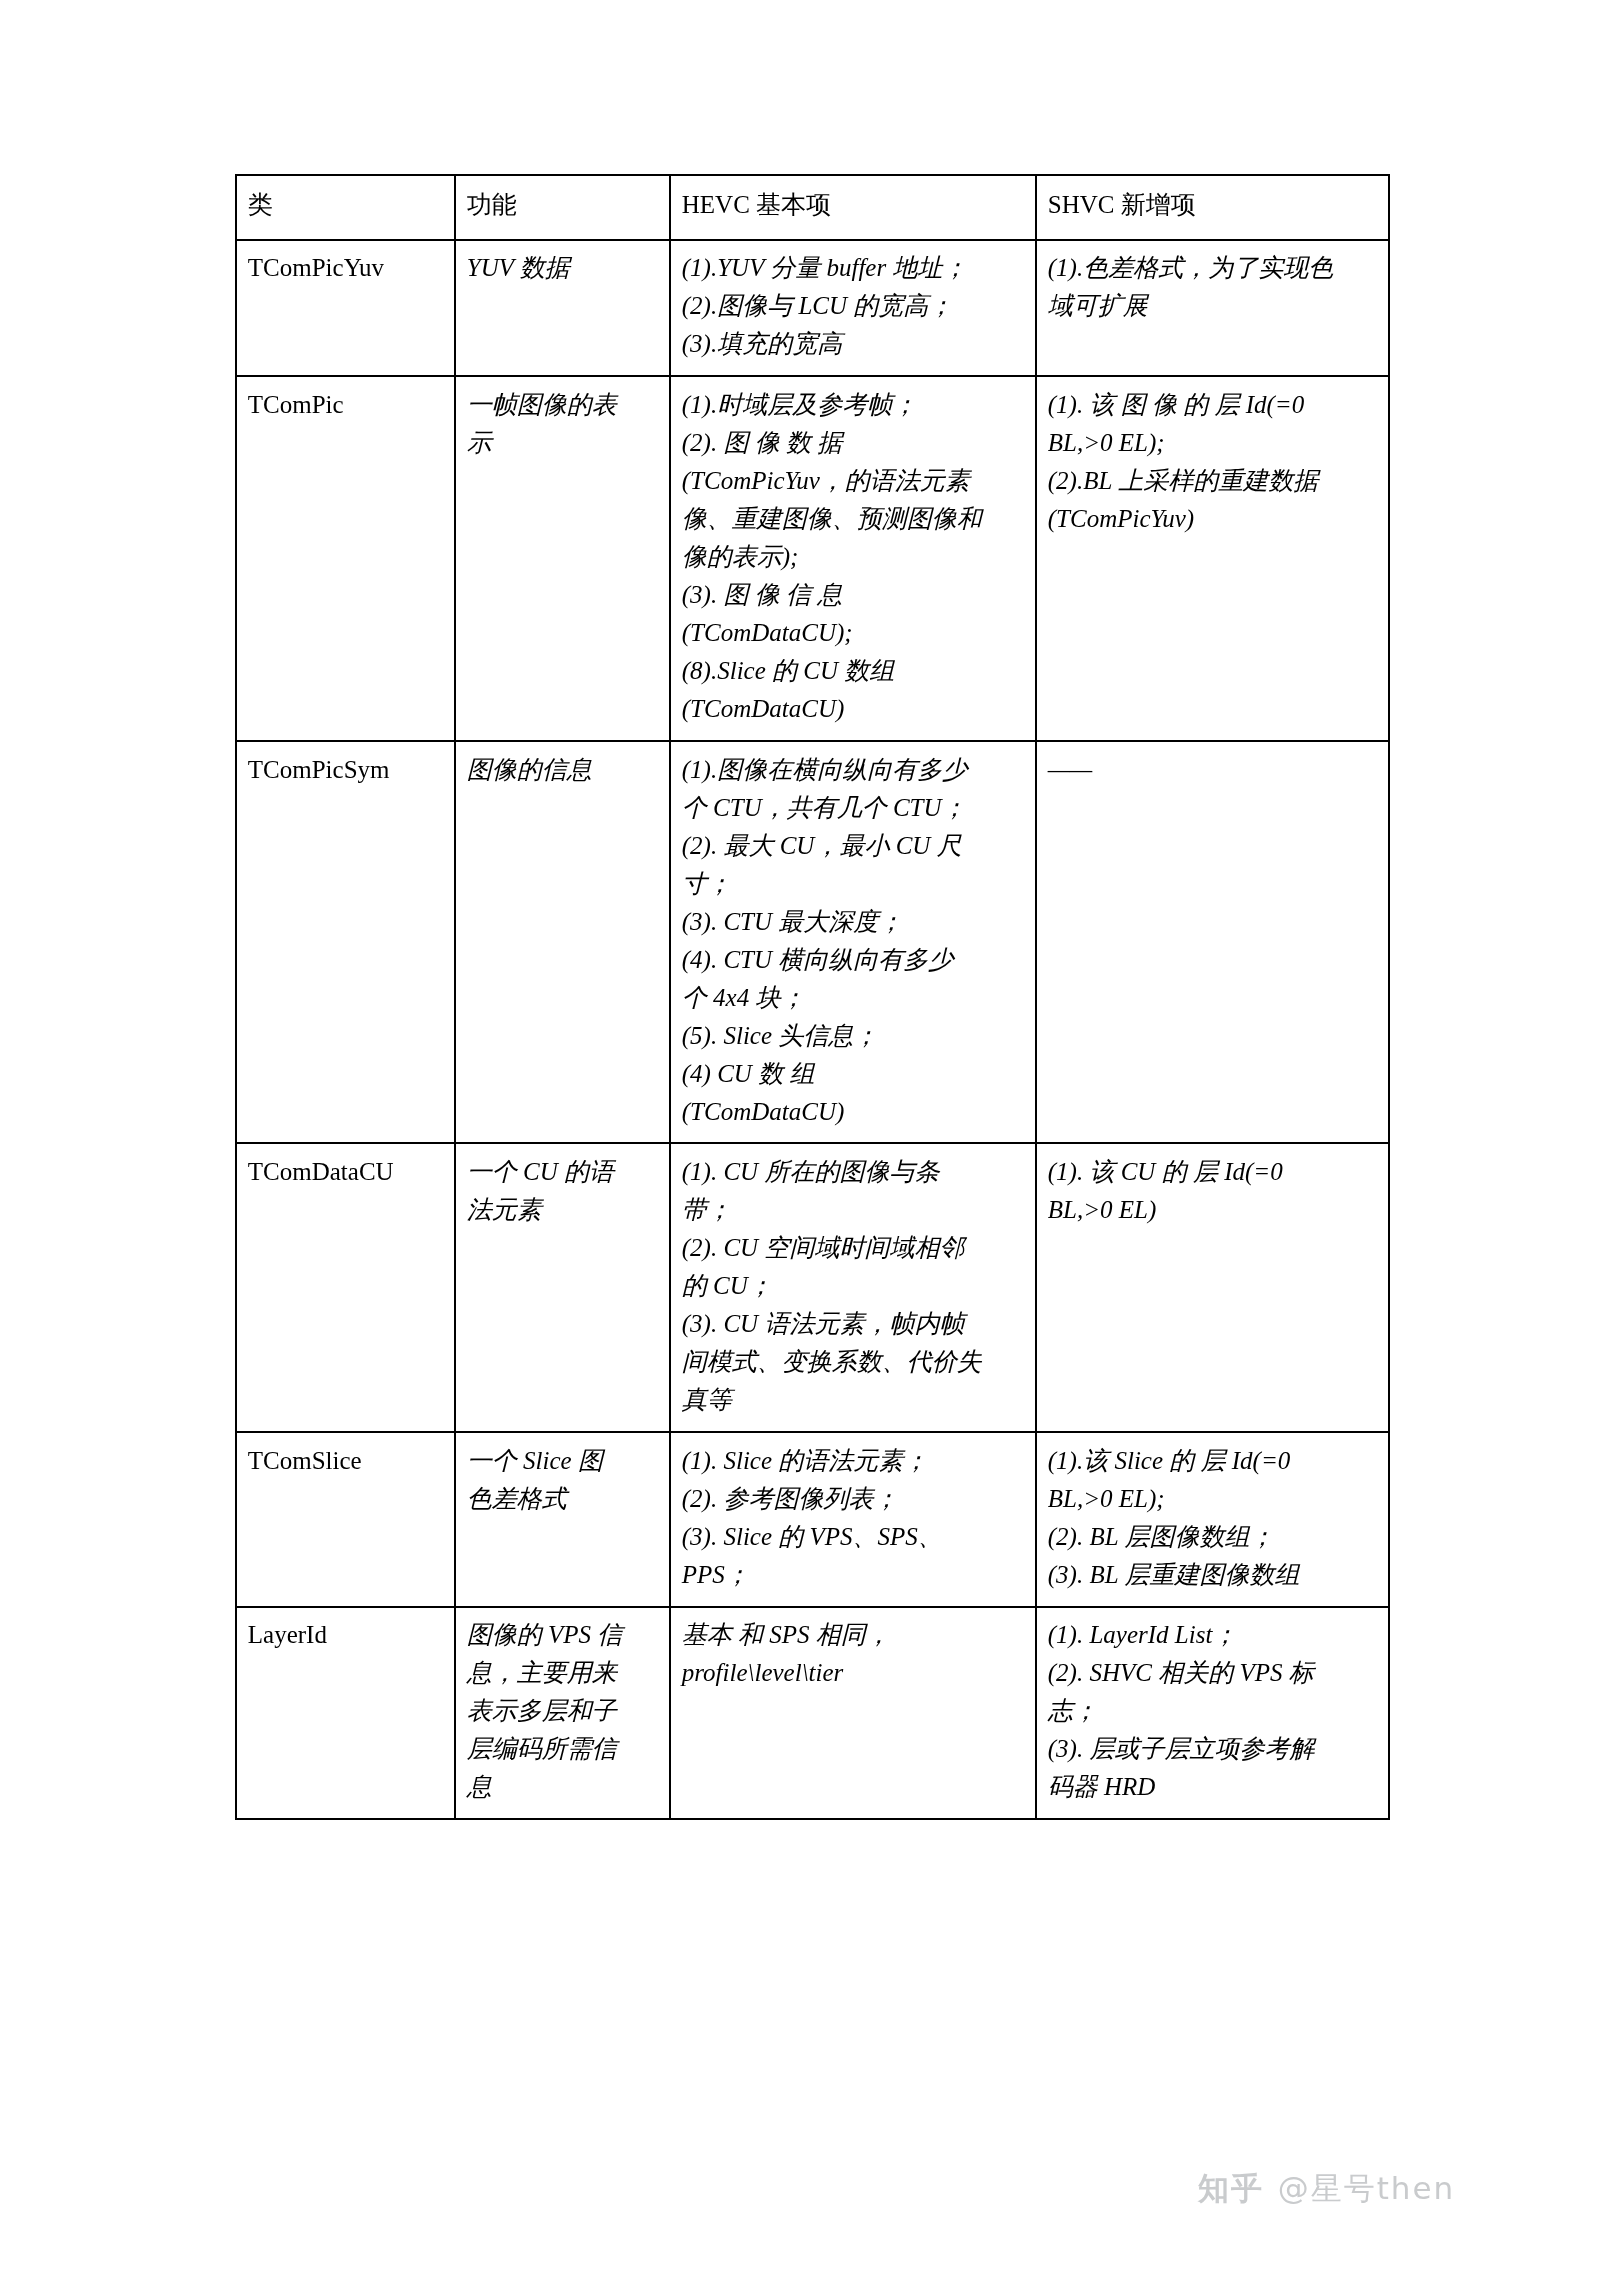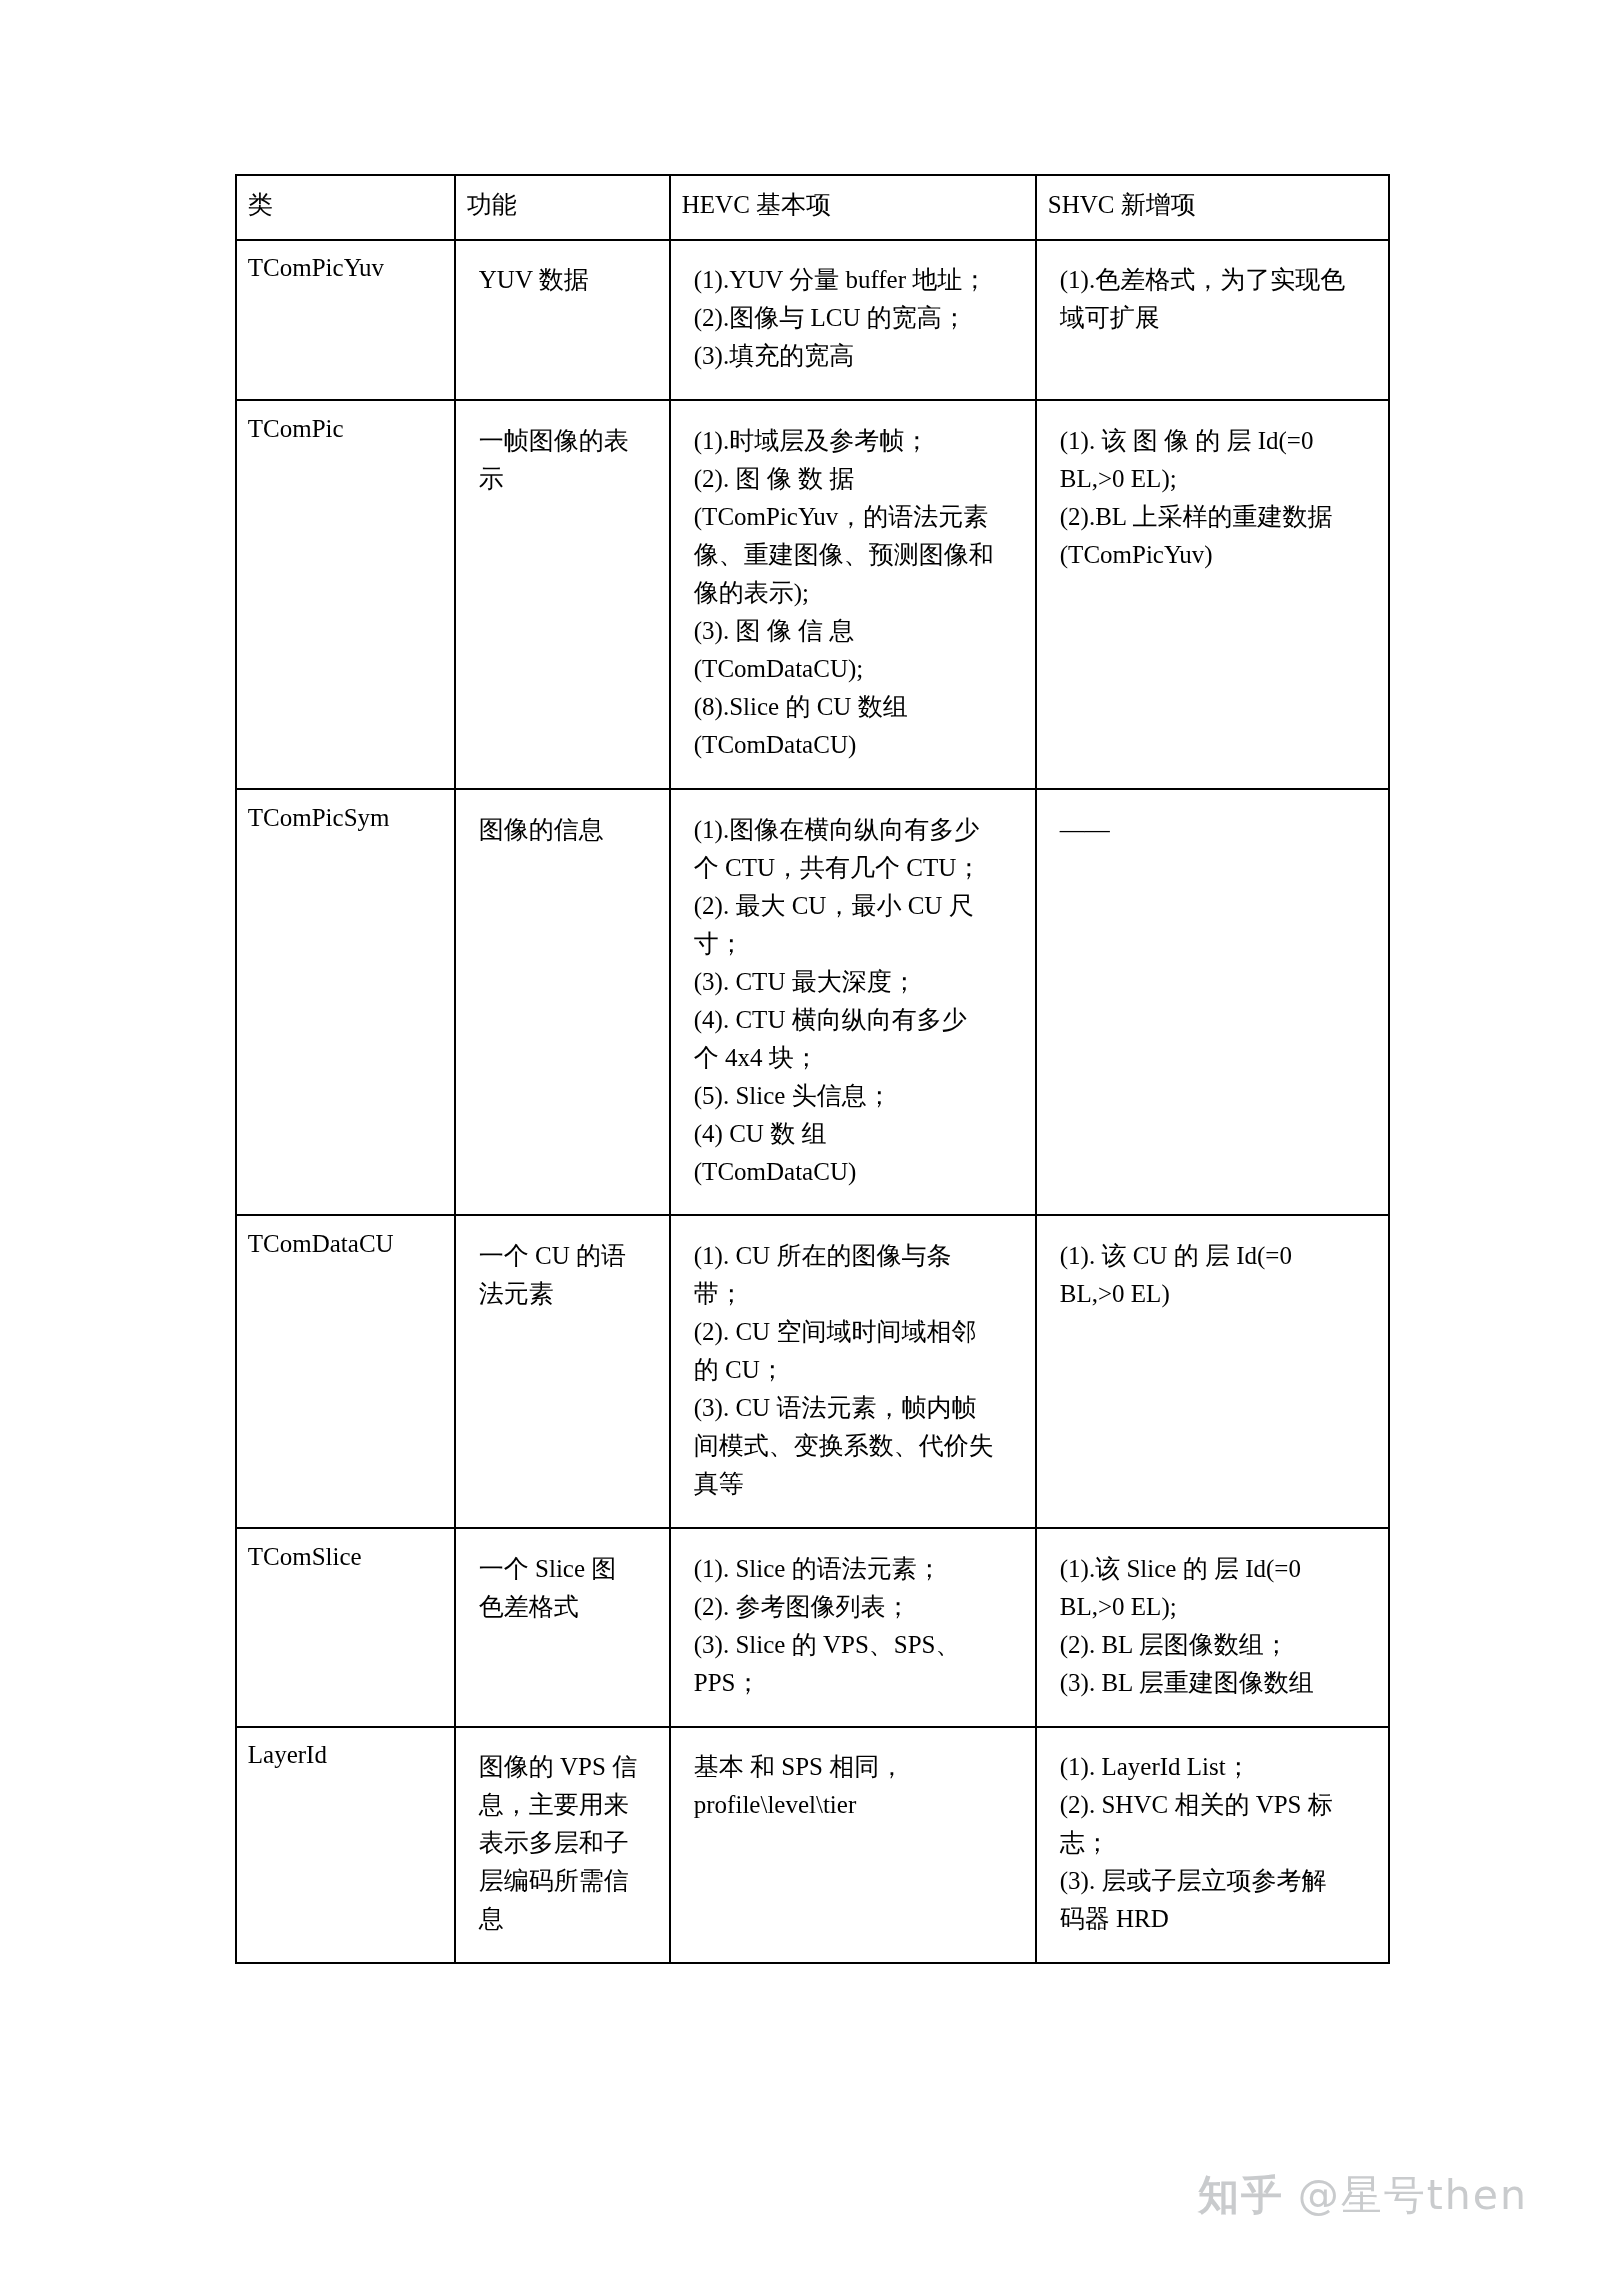--- a/index.html
+++ b/index.html
@@ -49,40 +49,40 @@
     font-weight: normal;
     text-align: left;
   }
 
   #spec-table thead th {
     height: 43px;
     padding-top: 9.8px;
     padding-bottom: 9.8px;
   }
 
-  .cell-lines { margin: 12px; padding: 0; }
+  .cell-lines { margin: 0; padding: 0; font-style: italic; }
 
   .cell-lines .ln {
     display: block;
     text-align: justify;
     text-justify: inter-ideograph;
     margin: 0;
     padding: 0;
   }
   .cell-lines .ln.plain {
     text-align-last: left;
   }
 
   
   #watermark {
     position: absolute;
     left: 1198px;
     top: 2168px;
     font-family: "DejaVu Sans", "Liberation Sans", sans-serif;
-    font-size: 41px;
+    font-size: 31px;
     letter-spacing: 2px;
     color: #c9cbcd;
     white-space: nowrap;
     user-select: none;
   }
   #watermark .wm-logo { font-weight: 700; margin-right: 13.7px; }
   #watermark .wm-user { font-weight: 400; }
 </style>
 </head>
 <body>

